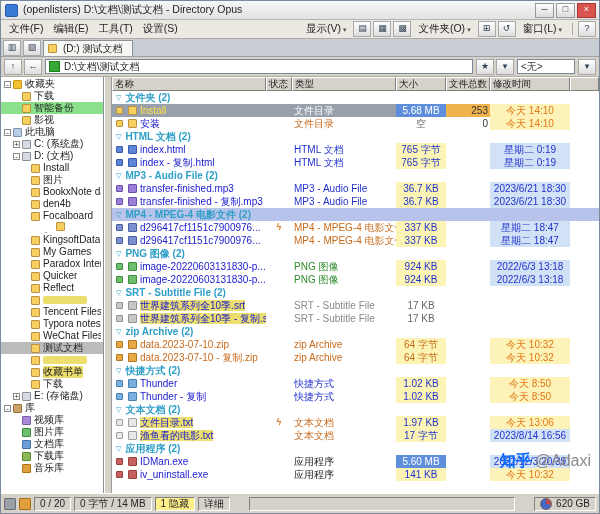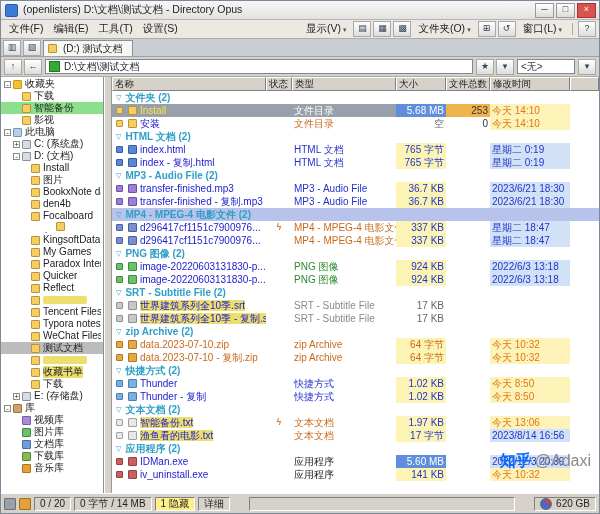--- a/index.html
+++ b/index.html
@@ -96,28 +96,28 @@
   .ghead{display:flex;align-items:center;height:13px;font-weight:bold;color:#2f9fc8;font-size:10px;padding-left:2px}
   .gsel{background:#b7c3ea}
   .gtri{font-size:7px;margin:0 4px 0 2px;color:#2f9fc8;font-weight:normal}
   .frow{display:grid;grid-template-columns:14px 140px 26px 104px 50px 44px 80px 1fr;height:13px;line-height:13px;font-size:10px}
   .cell{overflow:hidden;white-space:nowrap;padding:0 2px;box-sizing:border-box}
   .gut{padding:0}
   .fname{color:#1a1ad0}
   .nameorange{color:#c86a1c}
   .cstat{color:#e07818;text-align:center;font-weight:bold;font-size:9px}
   .tc-orange{color:#c86a1c}.tc-blue{color:#2233cc}.tc-green{color:#2e8b2e}.tc-gray{color:#8a8a8a}.tc-dark{color:#222}
-  .csize{text-align:right}
+  .csize{text-align:center}
   .csize.yellow{background:#fbf4b4;color:#2233cc}
   .csize.blue{background:#5f8fdc;color:#fff}
   .csize.plain{color:#666}
   .csize.sorange{color:#c86a1c}
   .ccount{text-align:right;color:#333}
   .corange{background:#f0b44e}
-  .cdate{text-align:left}
+  .cdate{text-align:center}
   .cdate.today{background:#fdf2b8;color:#e07818}
   .cdate.past{background:#d2e2f6;color:#2233cc}
   .rsel .gut,.rsel .cname,.rsel .cstat,.rsel .ctype{background:#98a1ab}
   .rsel .fname{color:#ffe14a}
   .rsel .ctype{color:#fff}
 
   
   .statusbar{height:17px;flex:none;background:#d6d2ca;border-top:1px solid #fff;display:flex;align-items:center;
              padding:1px 3px;gap:19px;font-size:10px}
   .sbleft{display:flex;align-items:center;gap:3px}
@@ -610,21 +610,21 @@
             <div class="cell fill"></div>
           </div>
           <div class="ghead">
             <span class="gtri">▽</span>
             <span class="glabel">文本文档 (2)</span>
           </div>
           <div class="frow">
             <div class="cell gut">
               <span class="ic sm ic-txt"></span>
             </div>
-            <div class="cell cname"><span class="ic ic-txt"></span><span class="fname censor">智能备份.txt</span></div>
+            <div class="cell cname"><span class="ic ic-txt"></span><span class="fname censor">文件目录.txt</span></div>
             <div class="cell cstat">ϟ</div>
             <div class="cell ctype tc-orange">文本文档</div>
             <div class="cell csize yellow">1.97 KB</div>
             <div class="cell ccount"></div>
             <div class="cell cdate today">今天 13:06</div>
             <div class="cell fill"></div>
           </div>
           <div class="frow">
             <div class="cell gut">
               <span class="ic sm ic-txt"></span>

